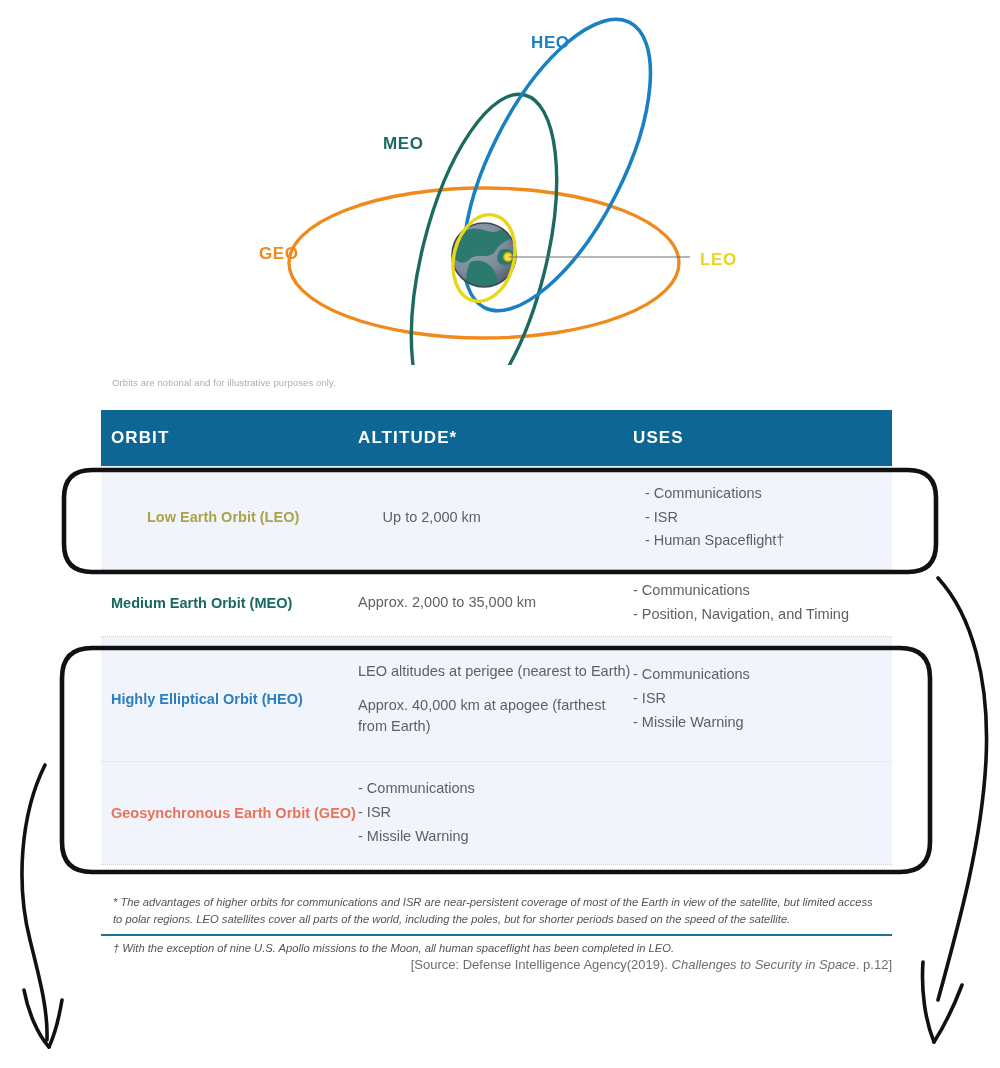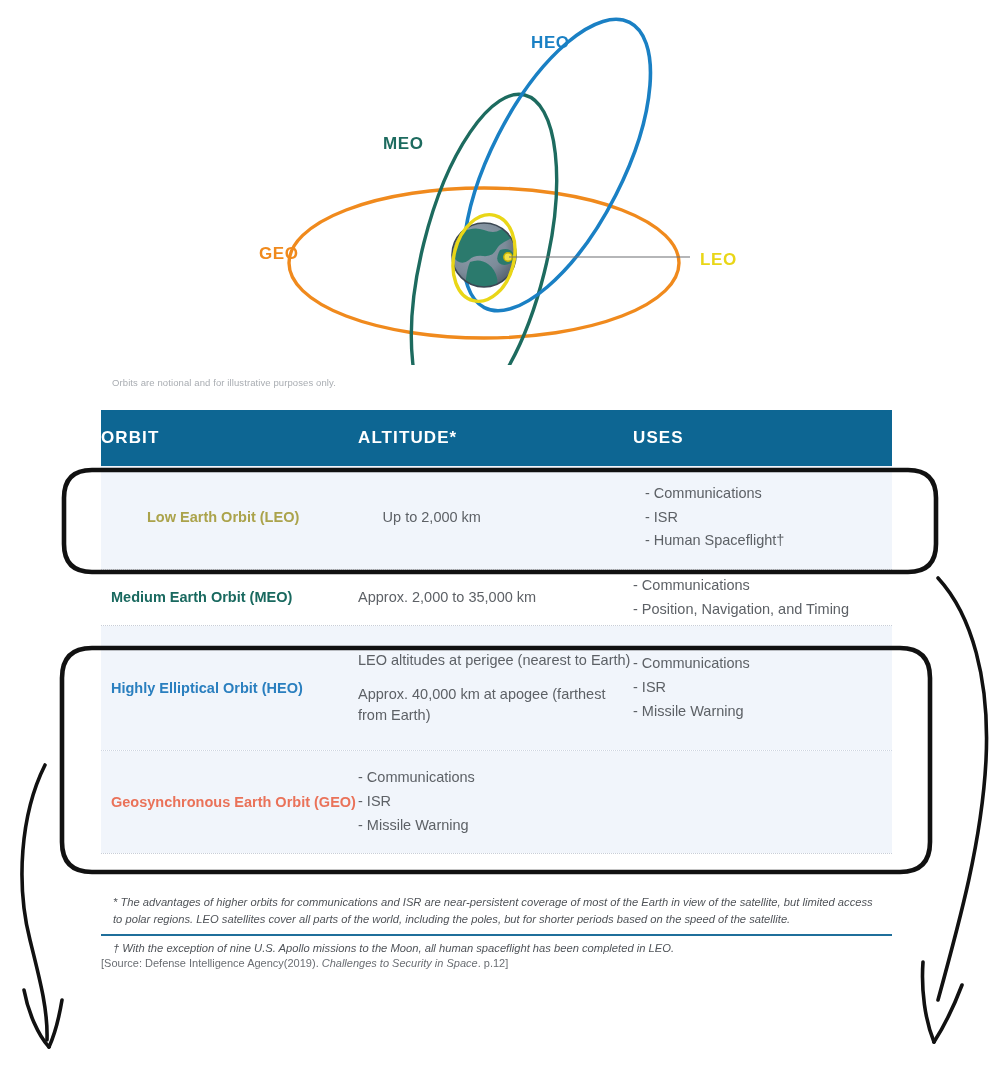--- a/index.html
+++ b/index.html
@@ -53,21 +53,21 @@
     background: #0d6693;
     height: 56px;
     align-items: center;
   }
   .thead .th {
     color: #ffffff;
     font-size: 17px;
     font-weight: bold;
     letter-spacing: 1.1px;
   }
-  .col-orbit   { width: 257px; box-sizing: border-box; }
+  .col-orbit   { width: 257px; padding-left: 10px; box-sizing: border-box; }
   .col-alt     { width: 275px; }
   .col-uses    { width: 259px; }
 
   .trow {
     display: flex;
     align-items: center;
     position: relative;
     box-sizing: border-box;
   }
   .trow.shaded { background: #f1f5fb; }
@@ -138,22 +138,22 @@
     text-align: right;
     font-size: 8.6px;
     color: #b7bcc2;
     letter-spacing: 0.1px;
   }
   #source {
     position: absolute;
     left: 101px;
     top: 957px;
     width: 791px;
-    text-align: left;
-    font-size: 11px;
+    text-align: right;
+    font-size: 13px;
     color: #6a6e73;
   }
   #source i { font-style: italic; }
 
   
   #annotations {
     position: absolute;
     left: 0;
     top: 0;
     width: 1000px;
@@ -242,21 +242,21 @@
         <p>Up to 2,000 km</p>
       </div>
       <div class="cell-uses">
         <div class="use-item">- Communications</div>
         <div class="use-item">- ISR</div>
         <div class="use-item">- Human Spaceflight†</div>
       </div>
     </div>
     <div class="sep"></div>
 
-    <div class="trow plain" style="height:55px;">
+    <div class="trow plain" style="height:66px;">
       <div class="cell-orbit c-meo" style="color: rgb(25, 105, 95);">Medium Earth Orbit (MEO)</div>
       <div class="cell-alt">
         <p>Approx. 2,000 to 35,000 km</p>
       </div>
       <div class="cell-uses">
         <div class="use-item">- Communications</div>
         <div class="use-item">- Position, Navigation, and Timing</div>
       </div>
     </div>
     <div class="sep"></div>

